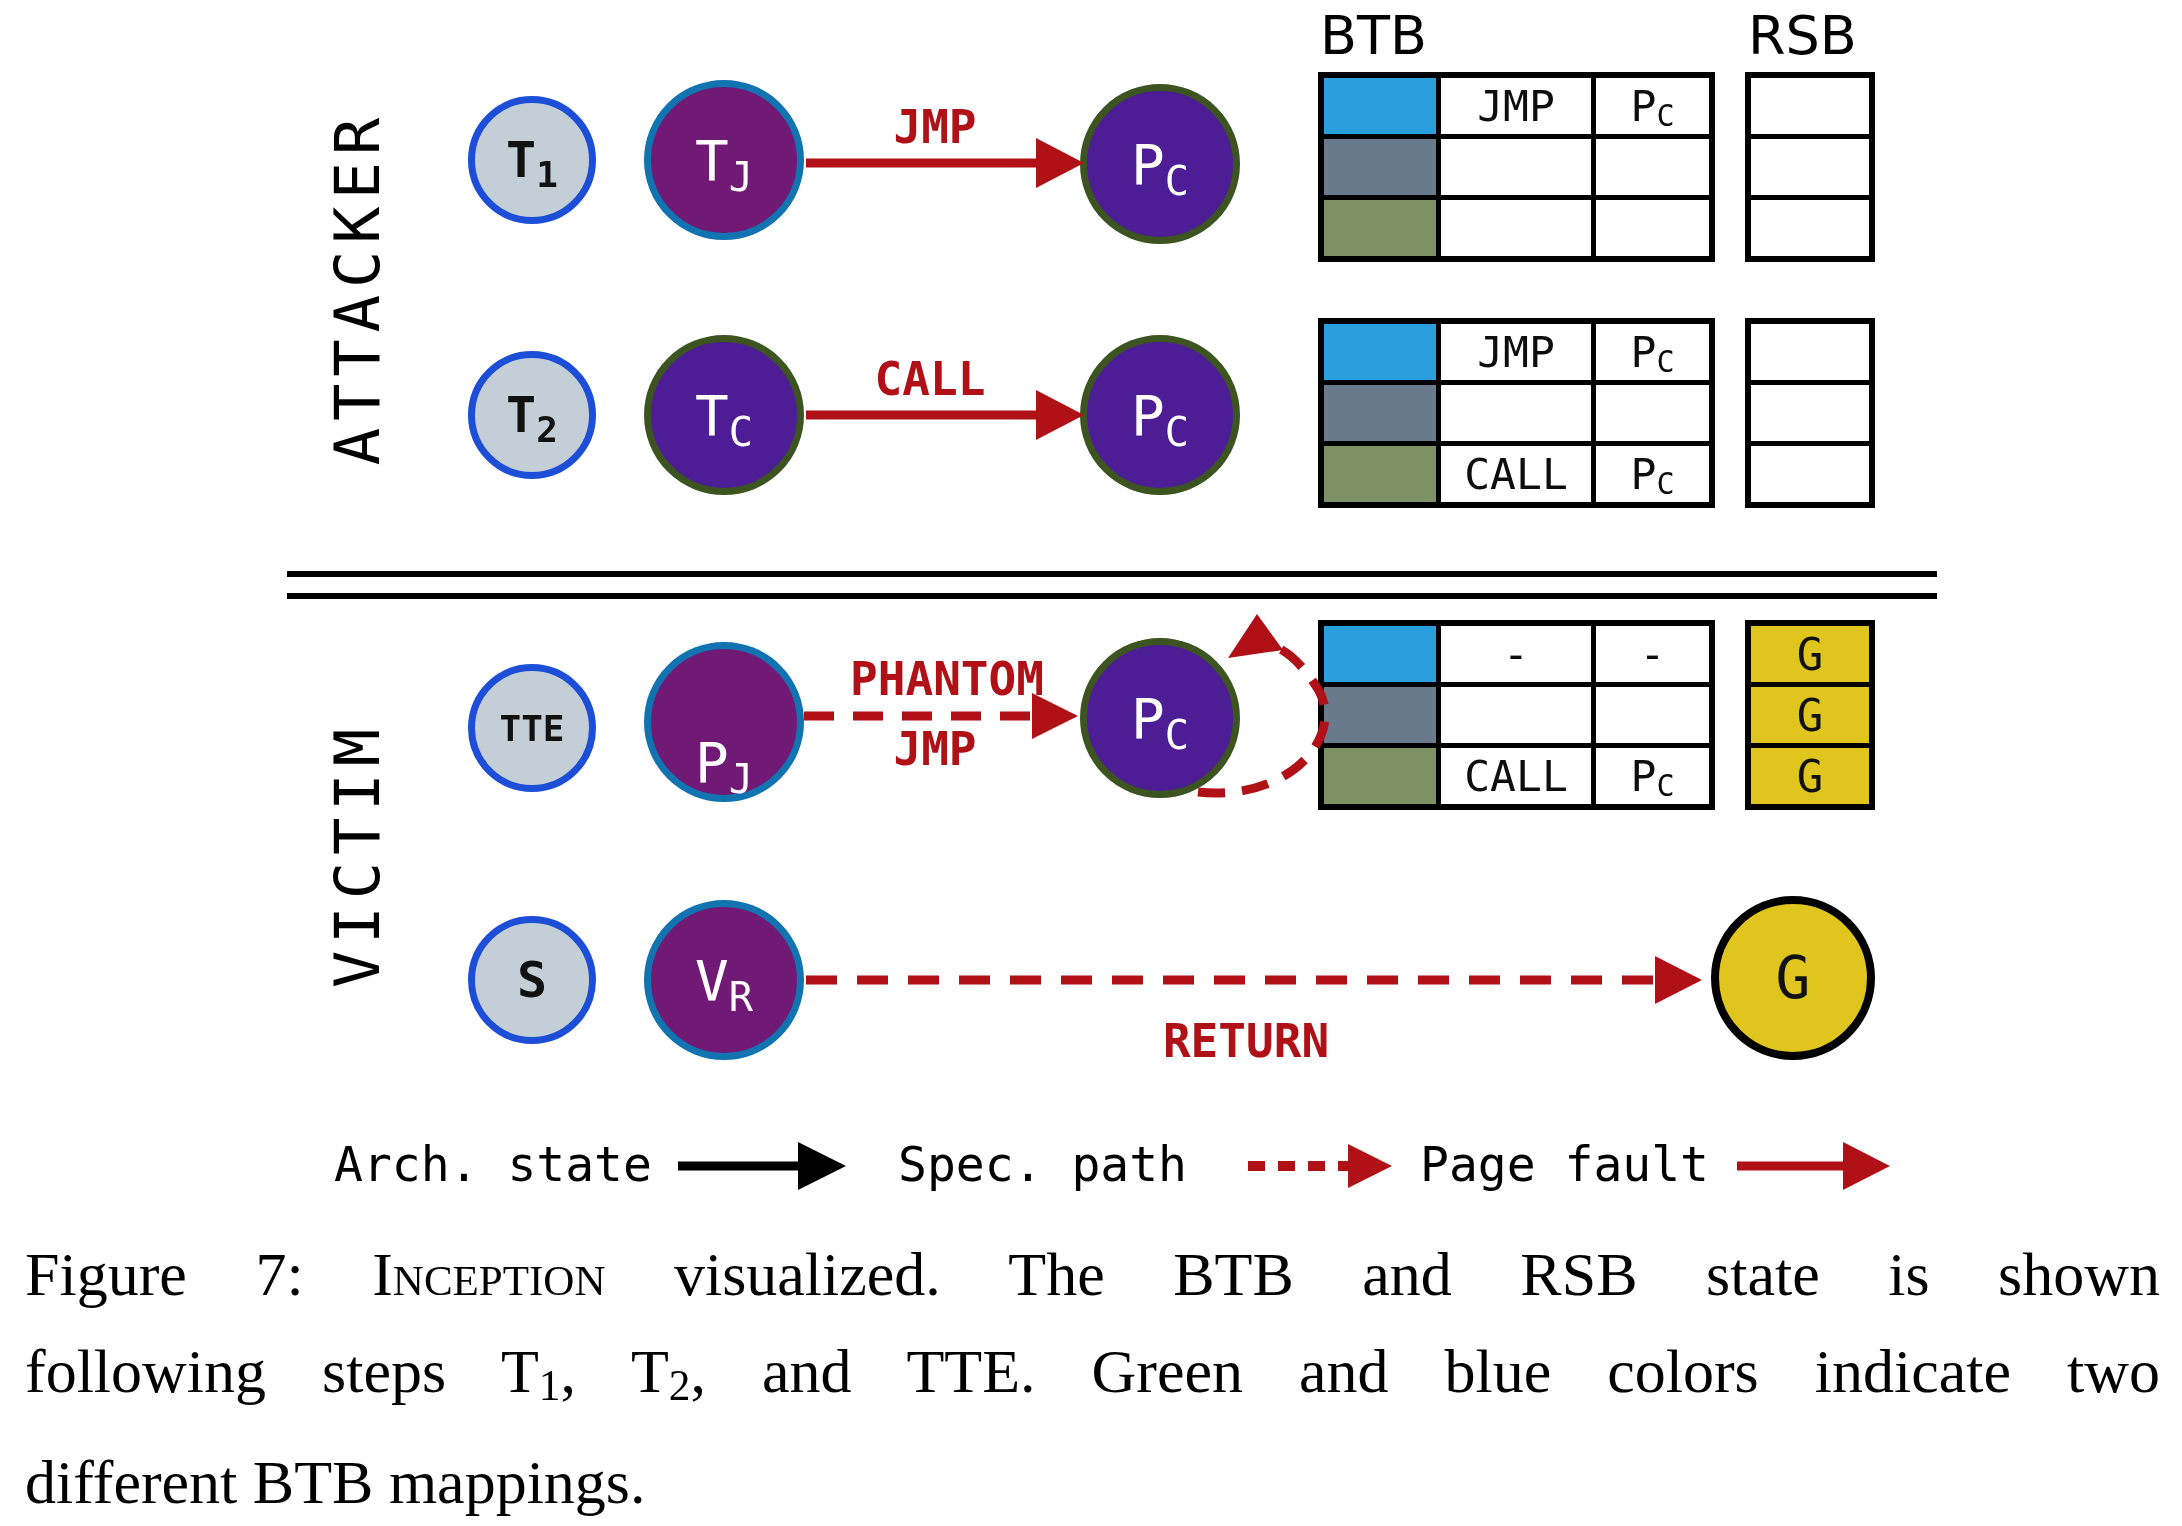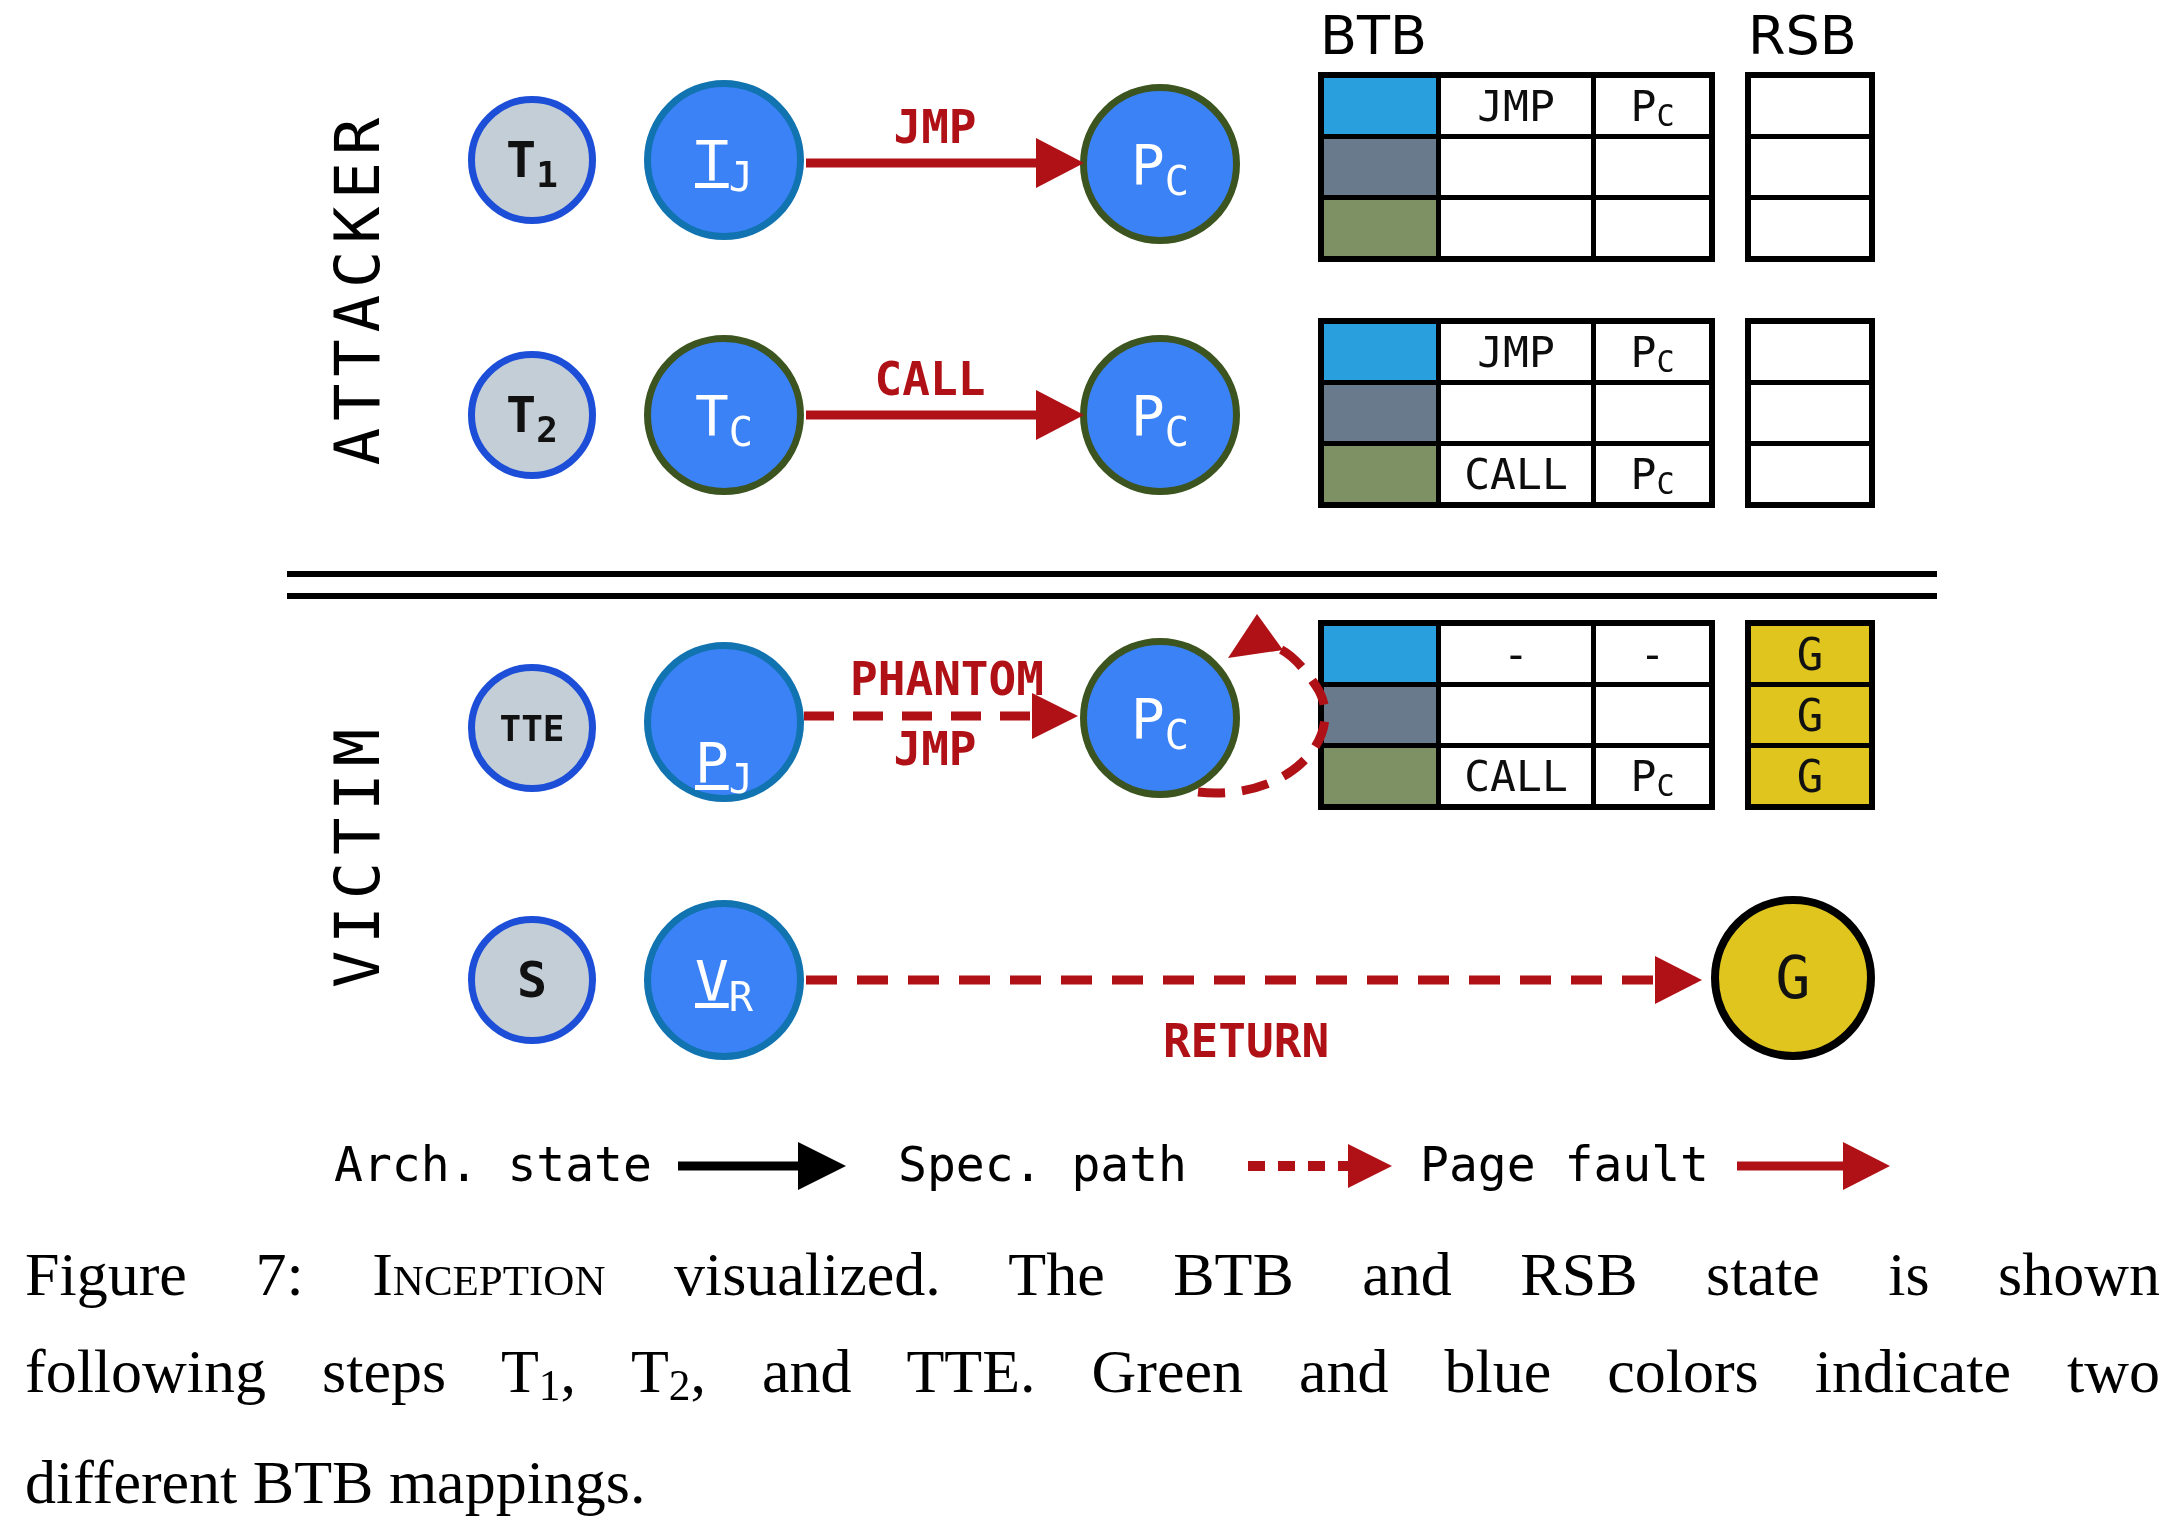--- a/index.html
+++ b/index.html
@@ -7,22 +7,22 @@
         font-family:"DejaVu Sans Mono",monospace;}
 
   
   .side-label{position:absolute;width:600px;height:80px;display:flex;align-items:center;justify-content:center;
     transform:rotate(-90deg);font-size:62px;letter-spacing:7px;color:#000;white-space:nowrap;}
 
   
   .node{position:absolute;border-radius:50%;box-sizing:border-box;display:flex;align-items:center;justify-content:center;z-index:1;}
   .node-small{width:128px;height:128px;border:7px solid #1d4ed8;background:#c4ced7;color:#111;font-weight:700;font-size:50px;}
   .node-big{width:160px;height:160px;border:7px solid;color:#fff;font-size:56px;font-weight:400;}
-  .fill-blue{background:#3b82f6;border-color:#1173b0;text-decoration:underline;}
-  .fill-green{background:#3b82f6;border-color:#3c5420;}
+  .fill-blue{background:#701a75;border-color:#1173b0;}
+  .fill-green{background:#4c1d95;border-color:#3c5420;}
   .node-yellow{width:164px;height:164px;border:8px solid #000;background:#dfc51d;color:#111;font-size:58px;}
   .nsub{display:inline-block;font-size:0.72em;transform:translateY(0.28em);}
   .fs44{font-size:36px;}
 
   
   svg.arrows{position:absolute;left:0;top:0;z-index:2;pointer-events:none;}
 
   
   .edge-lbl{position:absolute;z-index:3;color:#b01116;font-weight:700;font-size:46px;text-align:center;}
 

